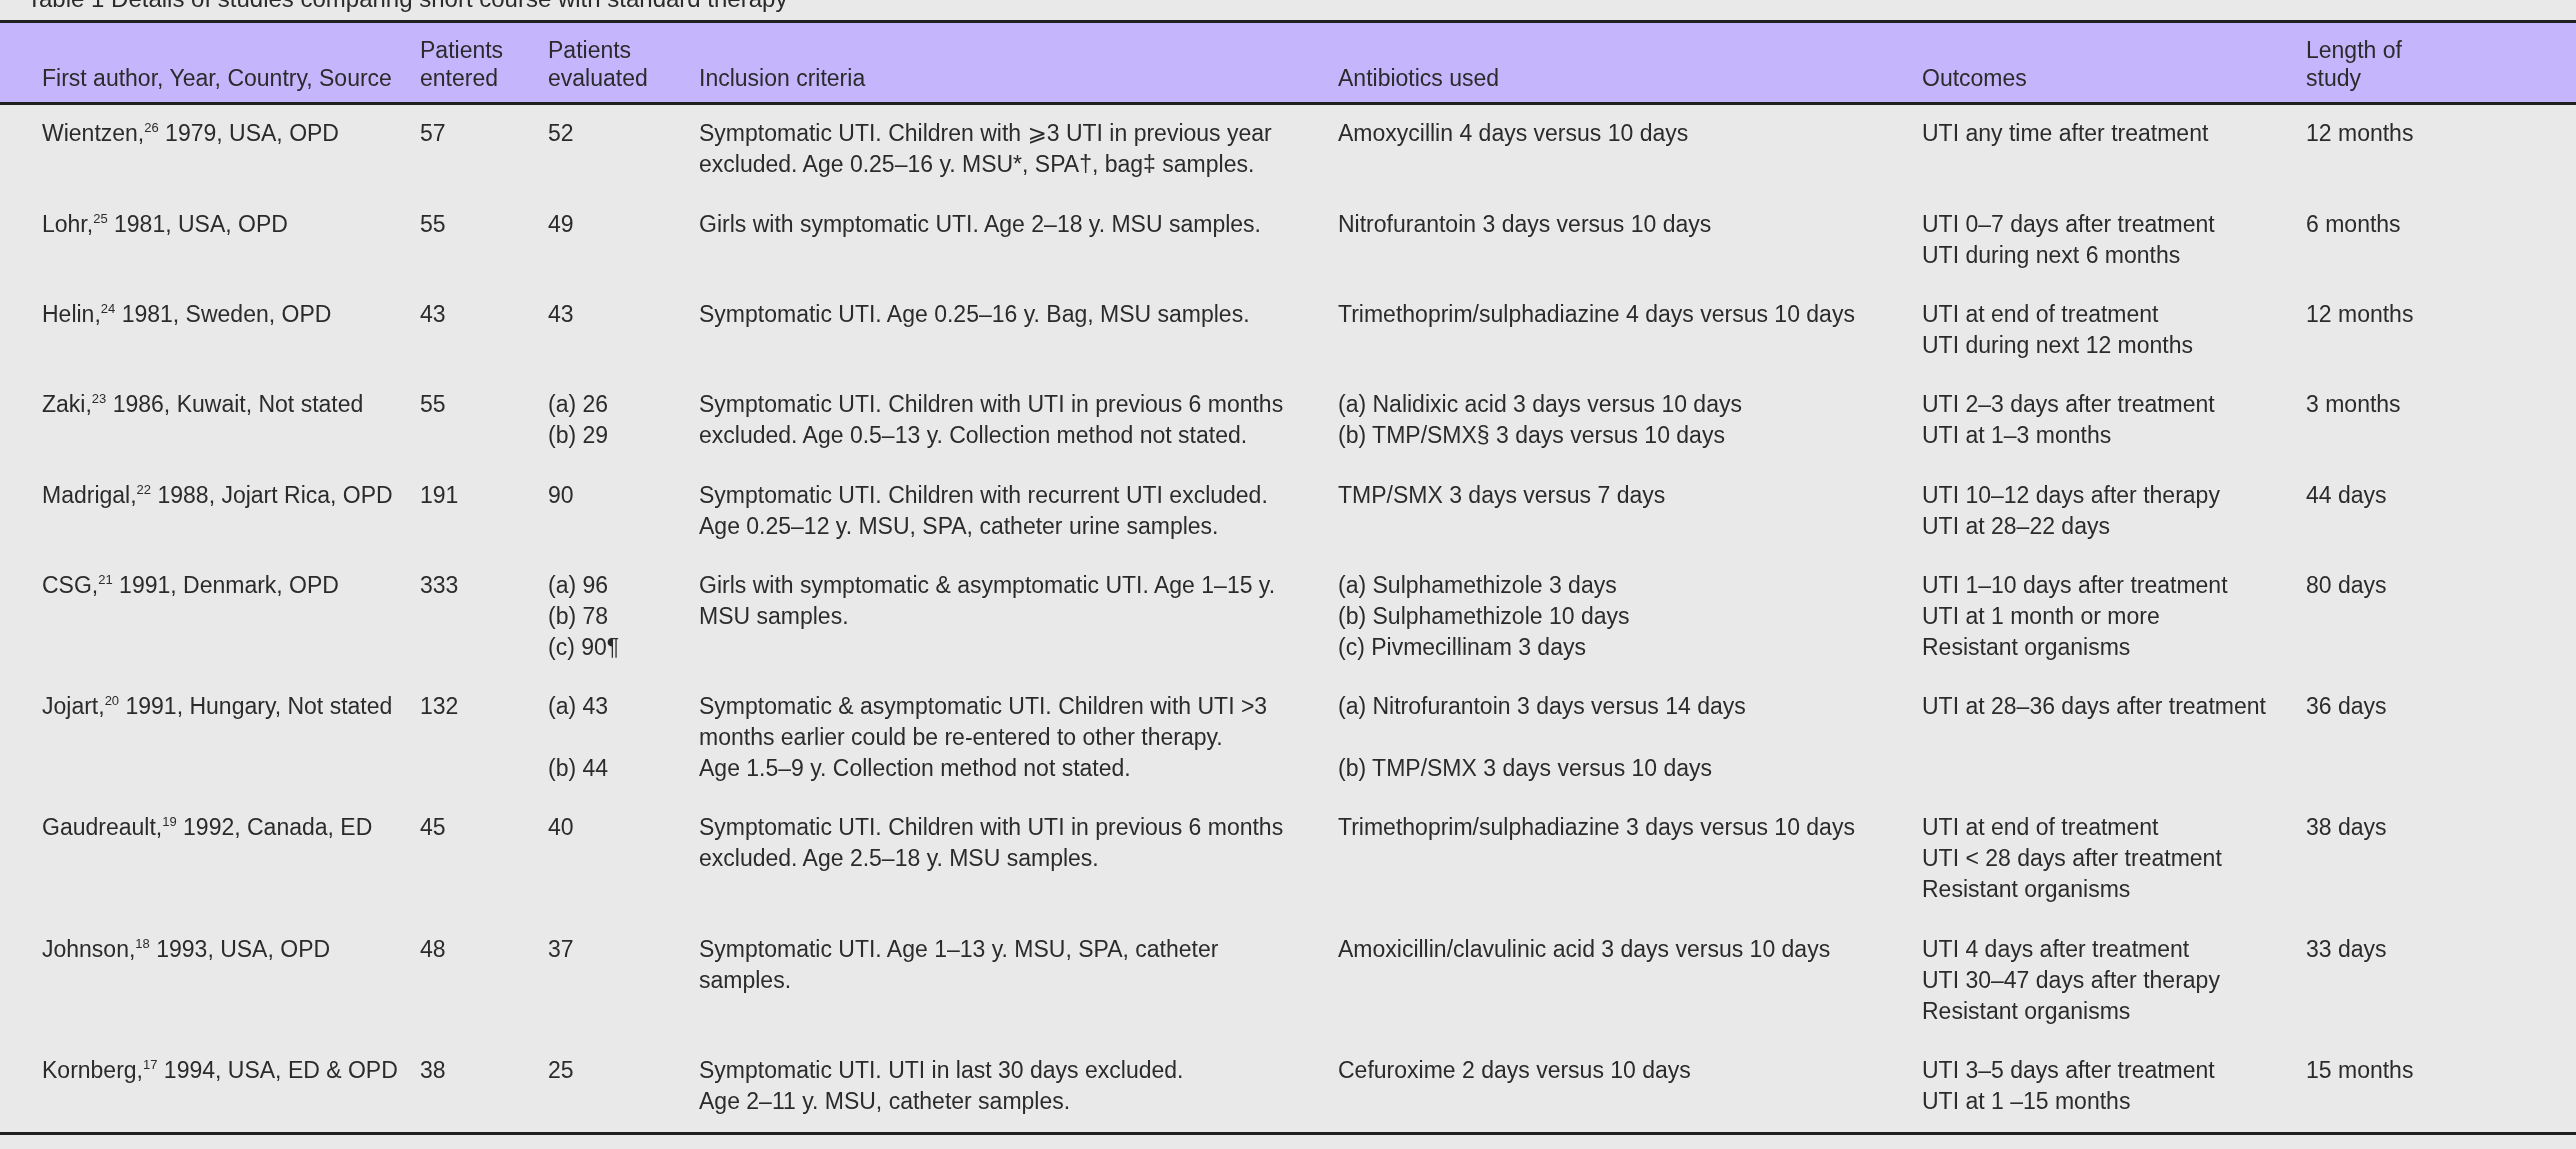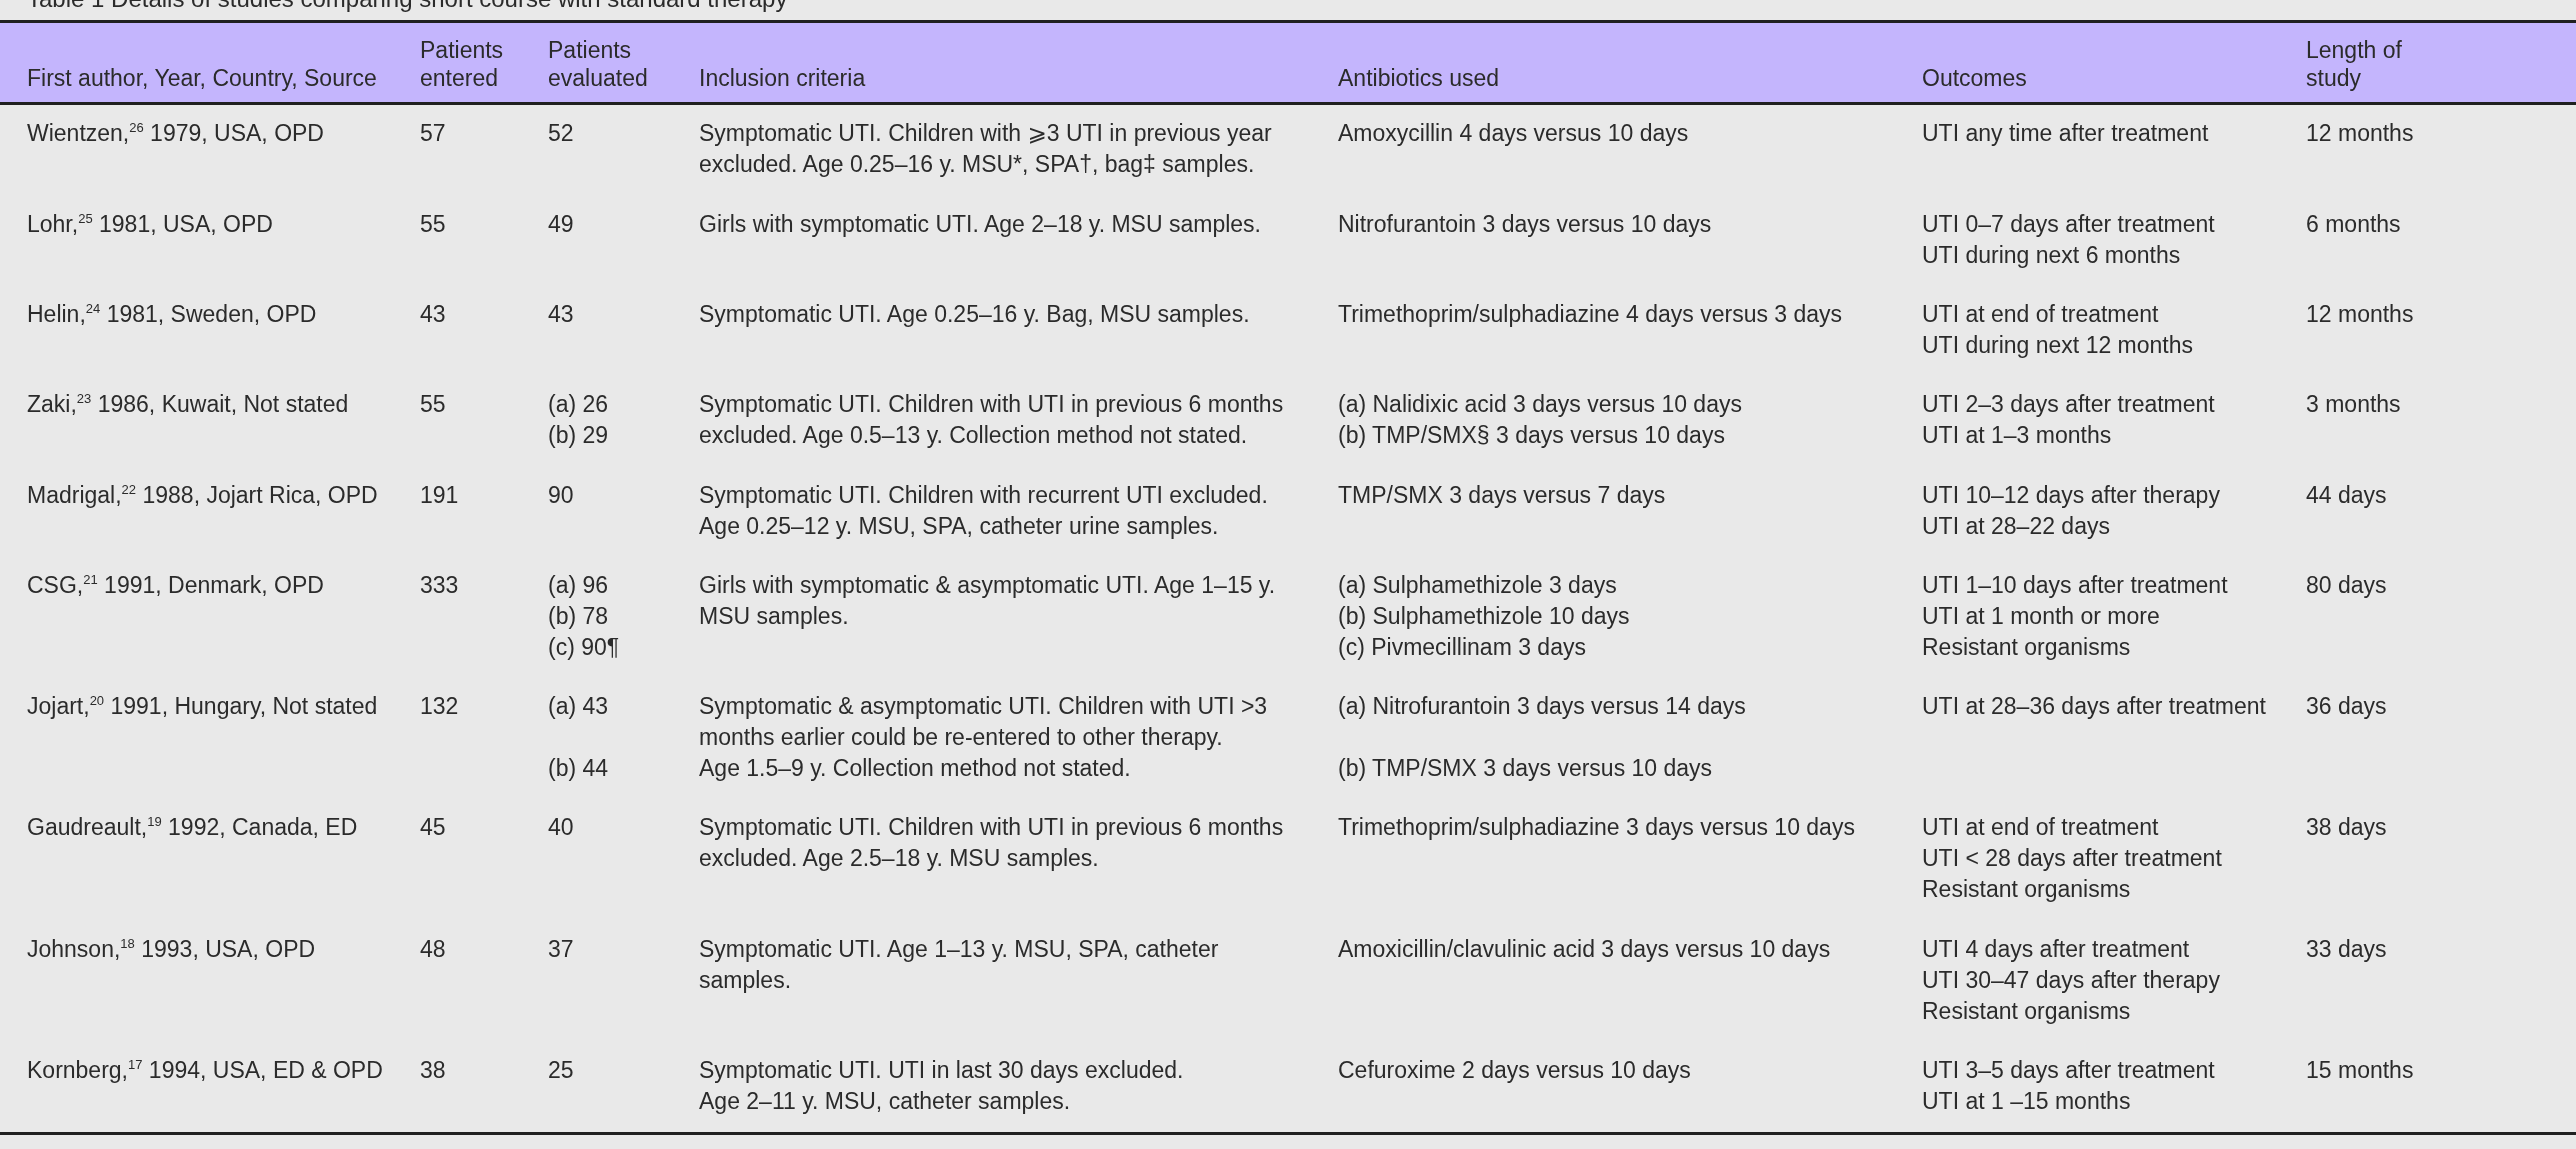--- a/index.html
+++ b/index.html
@@ -47,21 +47,21 @@
     padding: 12.8px 11px 10px 0;
     white-space: pre-line;
   }
   tbody td {
     vertical-align: top;
     font-size: 23px;
     line-height: 31px;
     padding: 13.7px 11px 14.6px 0;
     white-space: pre-line;
   }
-  thead th:first-child, tbody td:first-child { padding-left: 27px; }
+  thead th:first-child, tbody td:first-child { padding-left: 42px; }
   sup.ref {
     font-size: 13px;
     vertical-align: super;
     line-height: 0;
   }
 </style>
 </head>
 <body>
 
 <div class="page">
@@ -113,21 +113,21 @@
         <td>Nitrofurantoin 3 days versus 10 days</td>
         <td>UTI 0–7 days after treatment
 UTI during next 6 months</td>
         <td>6 months</td>
       </tr>
       <tr>
         <td><span>Helin,</span><sup class="ref">24</sup><span> 1981, Sweden, OPD</span></td>
         <td>43</td>
         <td>43</td>
         <td>Symptomatic UTI. Age 0.25–16 y. Bag, MSU samples.</td>
-        <td>Trimethoprim/sulphadiazine 4 days versus 3 days</td>
+        <td>Trimethoprim/sulphadiazine 4 days versus 10 days</td>
         <td>UTI at end of treatment
 UTI during next 12 months</td>
         <td>12 months</td>
       </tr>
       <tr>
         <td><span>Zaki,</span><sup class="ref">23</sup><span> 1986, Kuwait, Not stated</span></td>
         <td>55</td>
         <td>(a) 26
 (b) 29</td>
         <td>Symptomatic UTI. Children with UTI in previous 6 months

